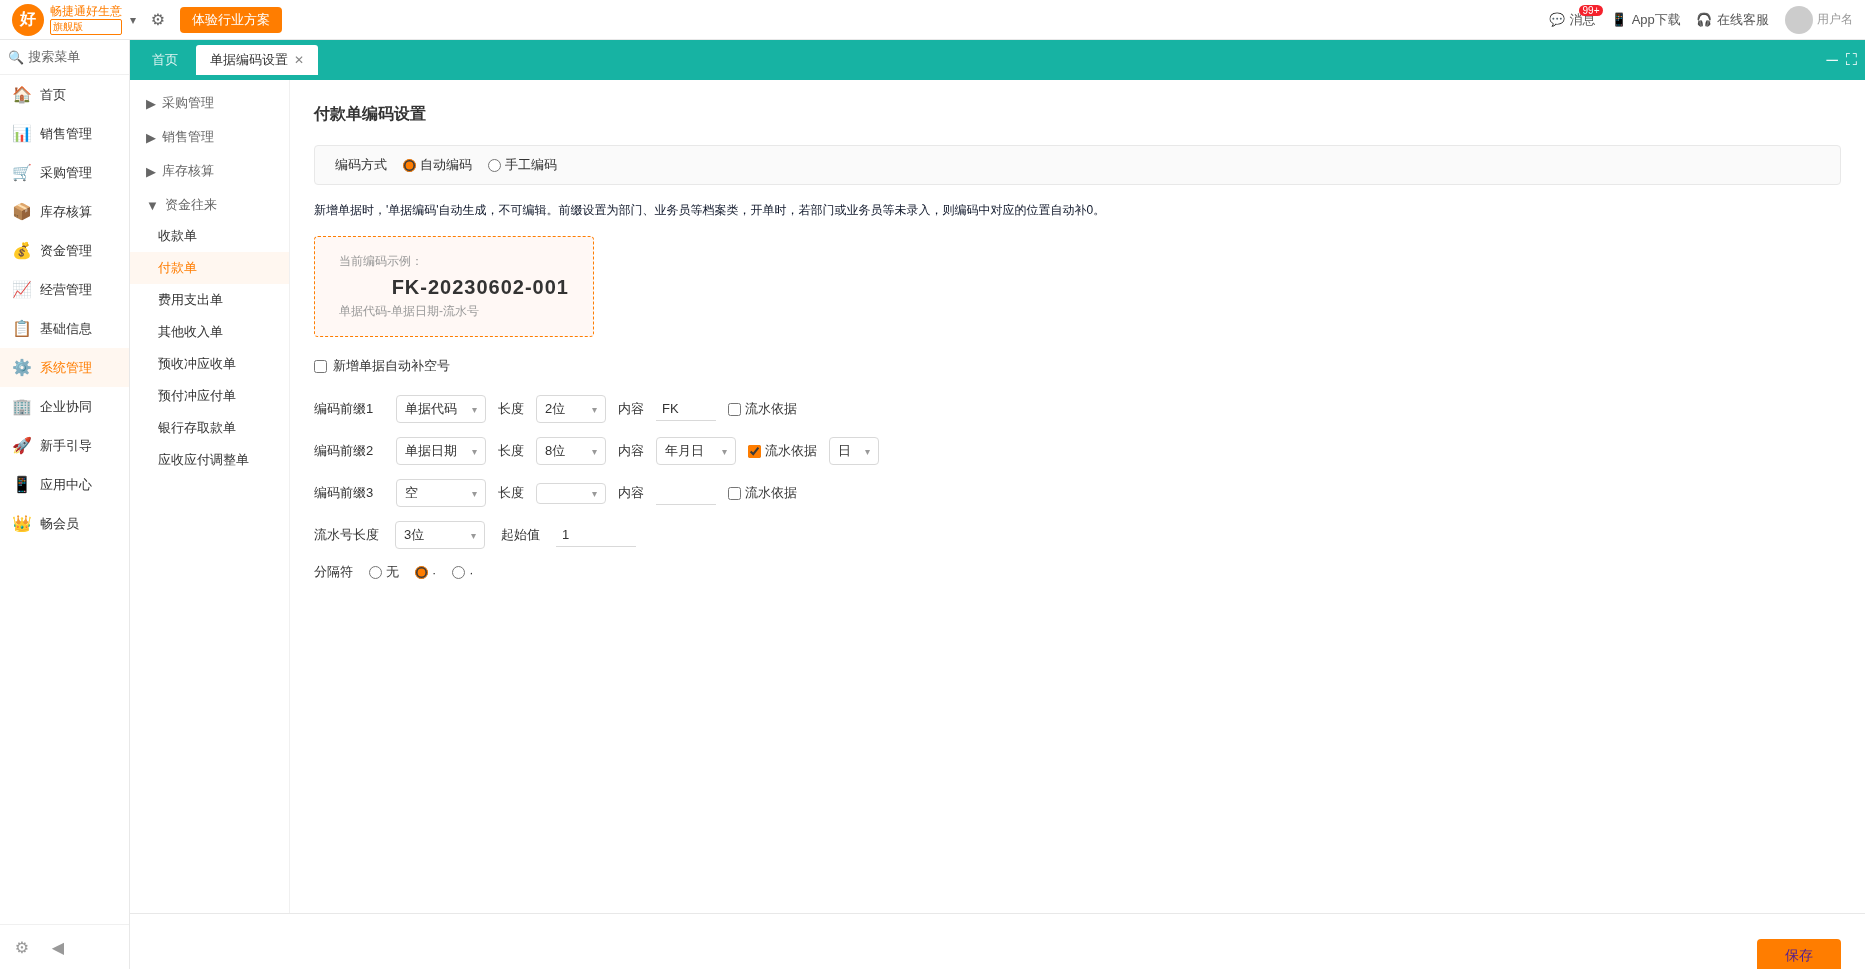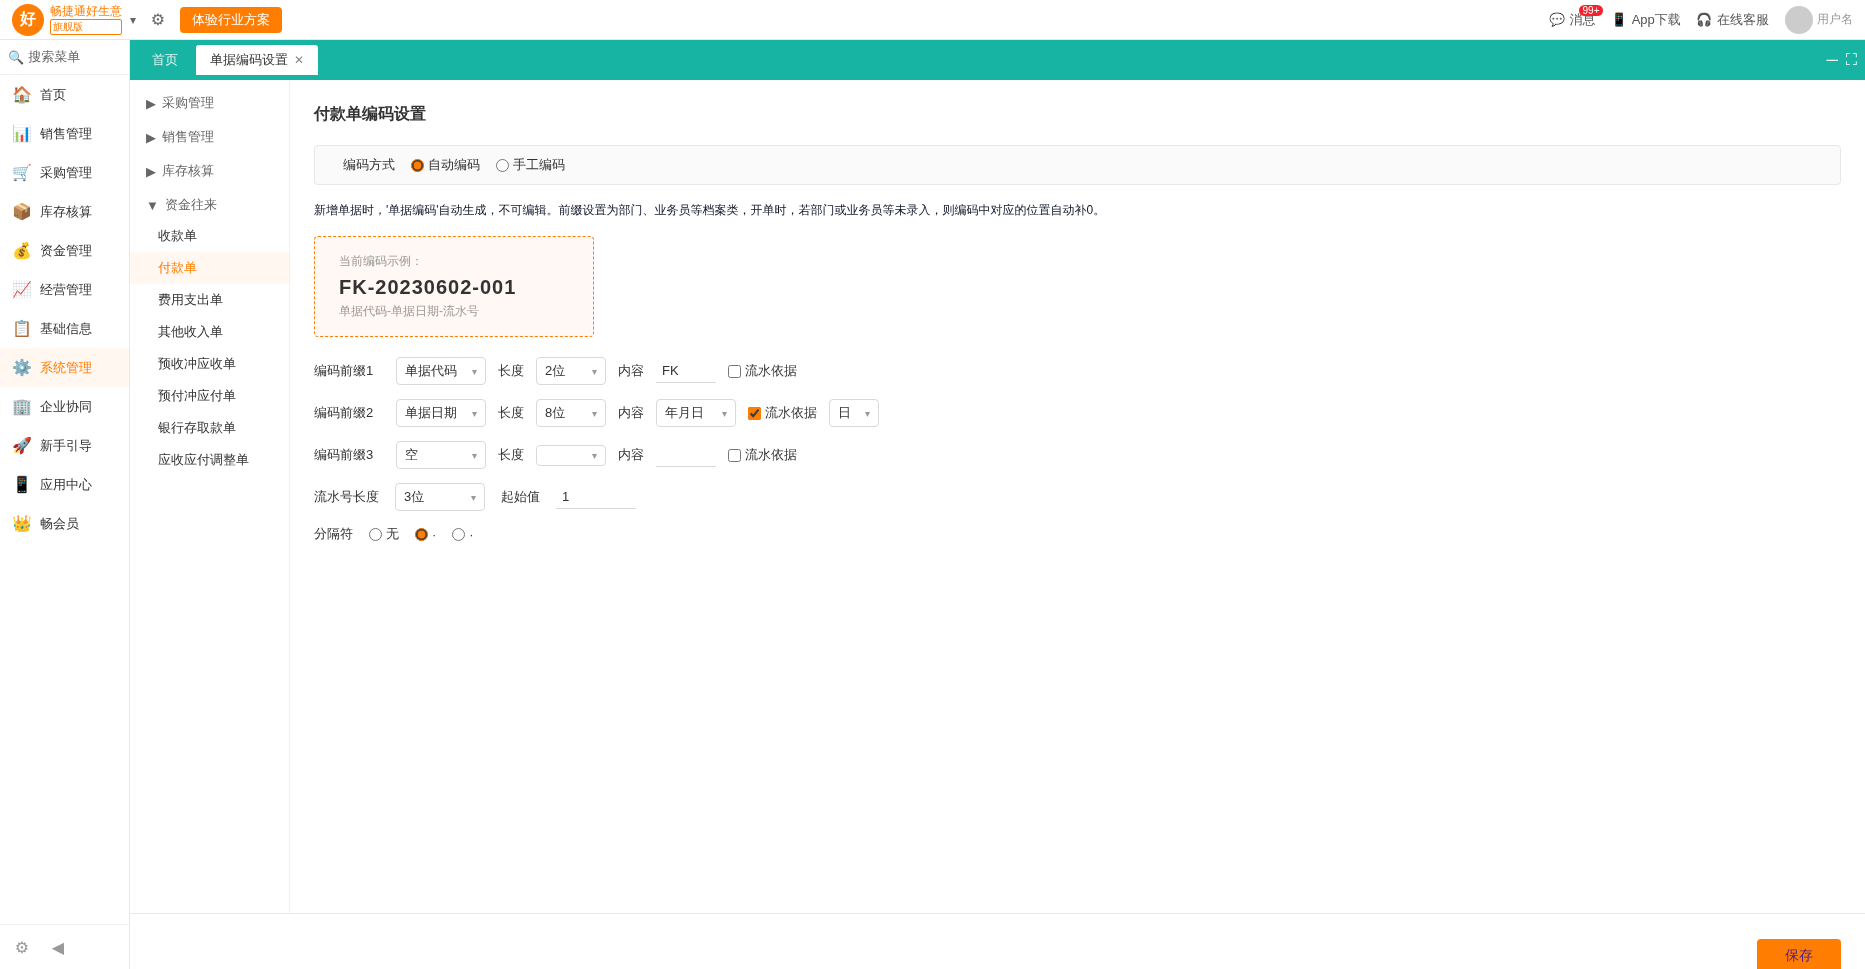--- a/index.html
+++ b/index.html
@@ -55,33 +55,33 @@
     .sub-nav-item { padding: 7px 16px 7px 28px; font-size: 13px; color: #333; cursor: pointer; }
     .sub-nav-item.active { color: #ff7d00; background: #fff7f0; font-weight: 500; }
 
     
     .form-area { flex: 1; background: #f7f8fa; overflow-y: auto; }
     .form-inner { background: #fff; margin: 0; padding: 24px; min-height: 100%; }
 
     .page-title { font-size: 16px; font-weight: bold; color: #333; margin-bottom: 20px; }
 
     
-    .encoding-method { display: flex; align-items: center; gap: 16px; border: 1px solid #e8e8e8; border-radius: 4px; padding: 10px 28px; margin-bottom: 16px; background: #fafafa; }
+    .encoding-method { display: flex; align-items: center; gap: 16px; border: 1px solid #e8e8e8; border-radius: 4px; padding: 10px 20px; margin-bottom: 16px; background: #fafafa; }
     .encoding-label { font-size: 13px; color: #333; }
     .radio-group { display: flex; gap: 16px; align-items: center; }
     .radio-item { display: flex; align-items: center; gap: 4px; cursor: pointer; font-size: 13px; }
     .radio-input { accent-color: #ff7d00; }
 
     
     .info-text { font-size: 12px; color: #0f172a; margin-bottom: 16px; line-height: 1.6; }
 
     
     .preview-box { border: 1px dashed #ff7d00; background: #fff8f5; border-radius: 4px; padding: 16px 24px; display: inline-block; margin-bottom: 20px; min-width: 280px; }
     .preview-label { font-size: 12px; color: #999; margin-bottom: 6px; }
-    .preview-code { font-size: 20px; font-weight: bold; color: #333; letter-spacing: 1px; }
+    .preview-code { font-size: 20px; font-weight: bold; color: #333; letter-spacing: 1px; text-align: right; }
     .preview-desc { font-size: 12px; color: #999; margin-top: 4px; }
 
     
     .checkbox-row { display: flex; align-items: center; gap: 6px; margin-bottom: 20px; }
     .checkbox-input { accent-color: #ff7d00; }
 
     
     .form-row { display: flex; align-items: center; gap: 12px; margin-bottom: 14px; }
     .form-row-label { font-size: 13px; color: #333; width: 70px; flex-shrink: 0; }
     .select-box { display: flex; align-items: center; border: 1px solid #d9d9d9; border-radius: 4px; padding: 4px 8px; background: #fff; cursor: pointer; min-width: 90px; justify-content: space-between; font-size: 13px; color: #333; gap: 4px; }
@@ -288,20 +288,24 @@
           <div class="info-text">新增单据时，'单据编码'自动生成，不可编辑。前缀设置为部门、业务员等档案类，开单时，若部门或业务员等未录入，则编码中对应的位置自动补0。</div>
 
           
           <div class="preview-box">
             <div class="preview-label">当前编码示例：</div>
             <div class="preview-code">FK-20230602-001</div>
             <div class="preview-desc">单据代码-单据日期-流水号</div>
           </div>
 
           
+          <div class="checkbox-row">
+            <input type="checkbox" class="checkbox-input" style="">
+            <span>新增单据自动补空号</span>
+          </div>
 
           
           <div class="form-row">
             <span class="form-row-label">编码前缀1</span>
             <div class="select-box">
               <span>单据代码</span>
               <span class="chevron">▾</span>
             </div>
             <span class="length-label">长度</span>
             <div class="length-select">

